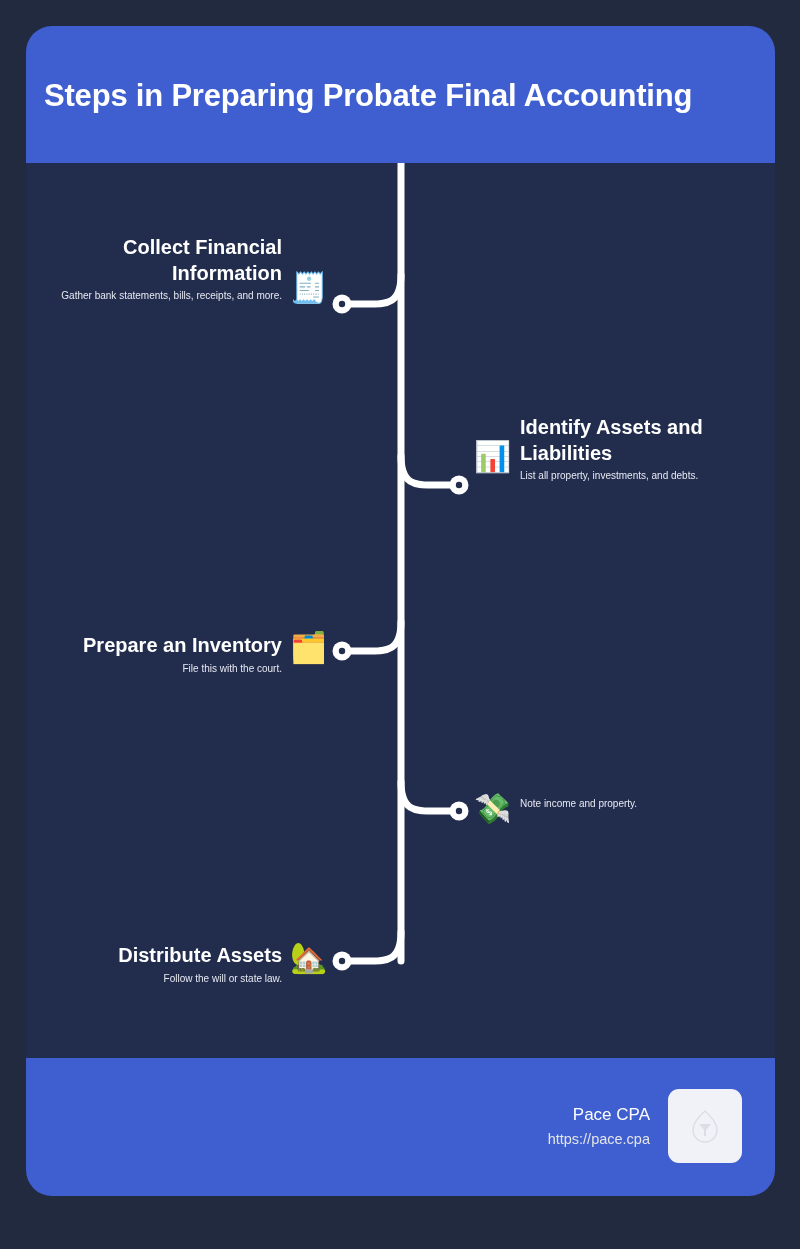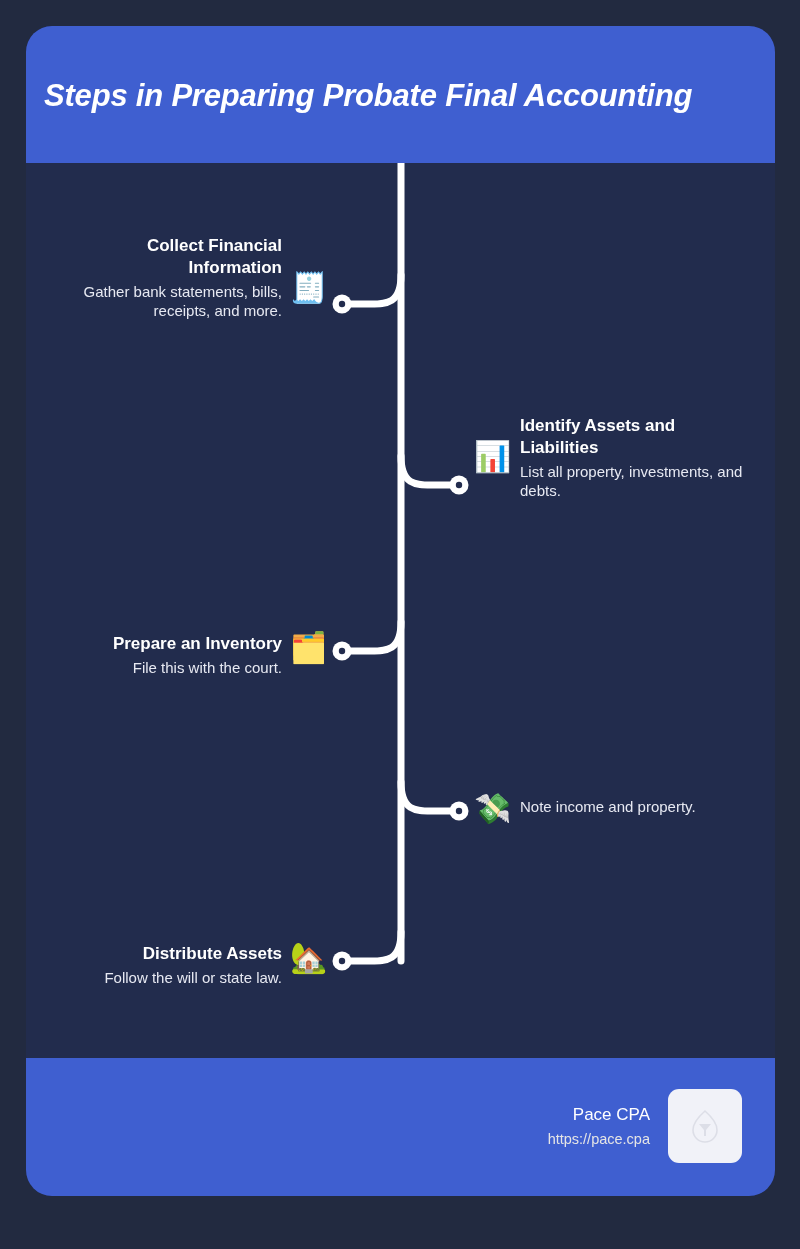--- a/index.html
+++ b/index.html
@@ -33,21 +33,20 @@
   }
   #page-title {
     position: absolute;
     left: 18px;
     top: 52px;
     width: 716px;
     font-size: 31px;
     font-weight: bold;
     color: #ffffff;
     letter-spacing: -0.2px;
-    font-style: italic;
   }
 
   
   #steps-area {
     position: absolute;
     left: 0;
     top: 137px;
     width: 749px;
     height: 895px;
   }
@@ -90,27 +89,27 @@
     width: 34px;
     height: 34px;
     display: flex;
     align-items: center;
     justify-content: center;
   }
 
   .step-text { max-width: 232px; }
 
   .step-title {
-    font-size: 17px;
+    font-size: 20px;
     font-weight: bold;
     color: #ffffff;
     line-height: 1.28;
   }
   .step-desc {
-    font-size: 15px;
+    font-size: 10px;
     font-weight: normal;
     color: #e7e9f2;
     line-height: 1.32;
     margin-top: 3px;
   }
 
   
   #footer-band {
     position: absolute;
     left: 0;

